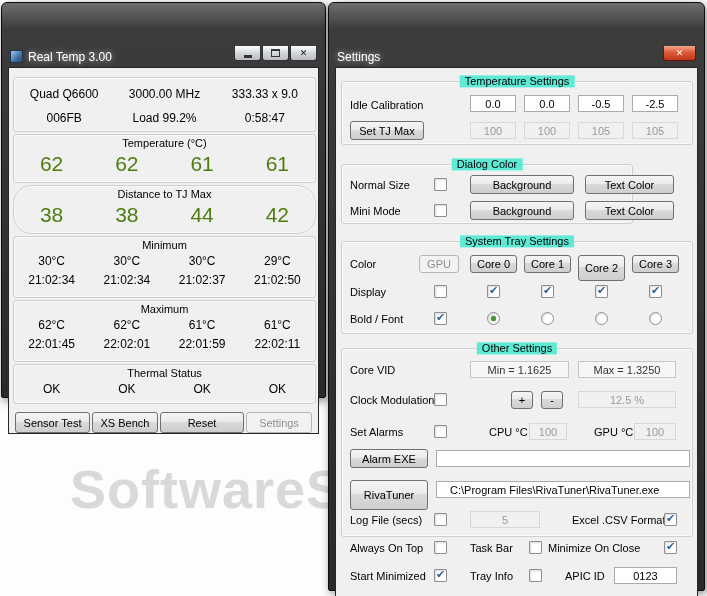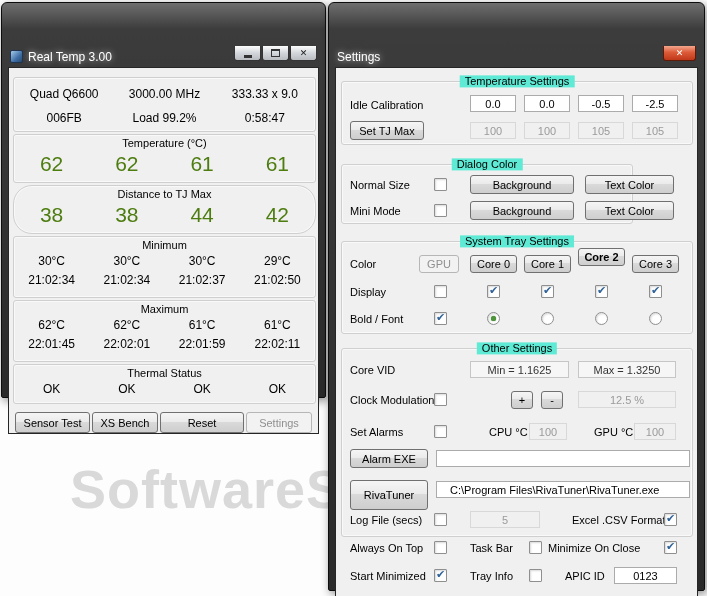--- a/index.html
+++ b/index.html
@@ -258,21 +258,21 @@
     <button class="btn abs" style="left:134px;top:133px;width:104px;height:19px;">Background</button>
     <button class="btn abs" style="left:249px;top:133px;width:89px;height:19px;">Text Color</button>
 
     <div class="group" style="left:5px;top:173px;width:352px;height:93px;">
       <span class="glabel">System Tray Settings</span>
     </div>
     <span class="lbl" style="left:14px;top:190px;">Color</span>
     <button class="btn abs dis" style="left:83px;top:187px;width:40px;height:18px;">GPU</button>
     <button class="btn abs" style="left:134px;top:187px;width:47px;height:18px;">Core 0</button>
     <button class="btn abs" style="left:188px;top:187px;width:47px;height:18px;">Core 1</button>
-    <button class="btn abs" style="left:242px;top:180px;width:47px;height:18px;font-weight:bold;">Core 2</button>
+    <button class="btn abs" style="left:242px;top:187px;width:47px;height:26px;">Core 2</button>
     <button class="btn abs" style="left:296px;top:187px;width:47px;height:18px;">Core 3</button>
     <span class="lbl" style="left:14px;top:218px;">Display</span>
     <span class="cb" style="left:98px;top:217px;"></span>
     <span class="cb on" style="left:151px;top:217px;"></span>
     <span class="cb on" style="left:205px;top:217px;"></span>
     <span class="cb on" style="left:259px;top:217px;"></span>
     <span class="cb on" style="left:313px;top:217px;"></span>
     <span class="lbl" style="left:14px;top:245px;">Bold / Font</span>
     <span class="cb on" style="left:98px;top:244px;"></span>
     <span class="radio on" style="left:151px;top:244px;"></span>

